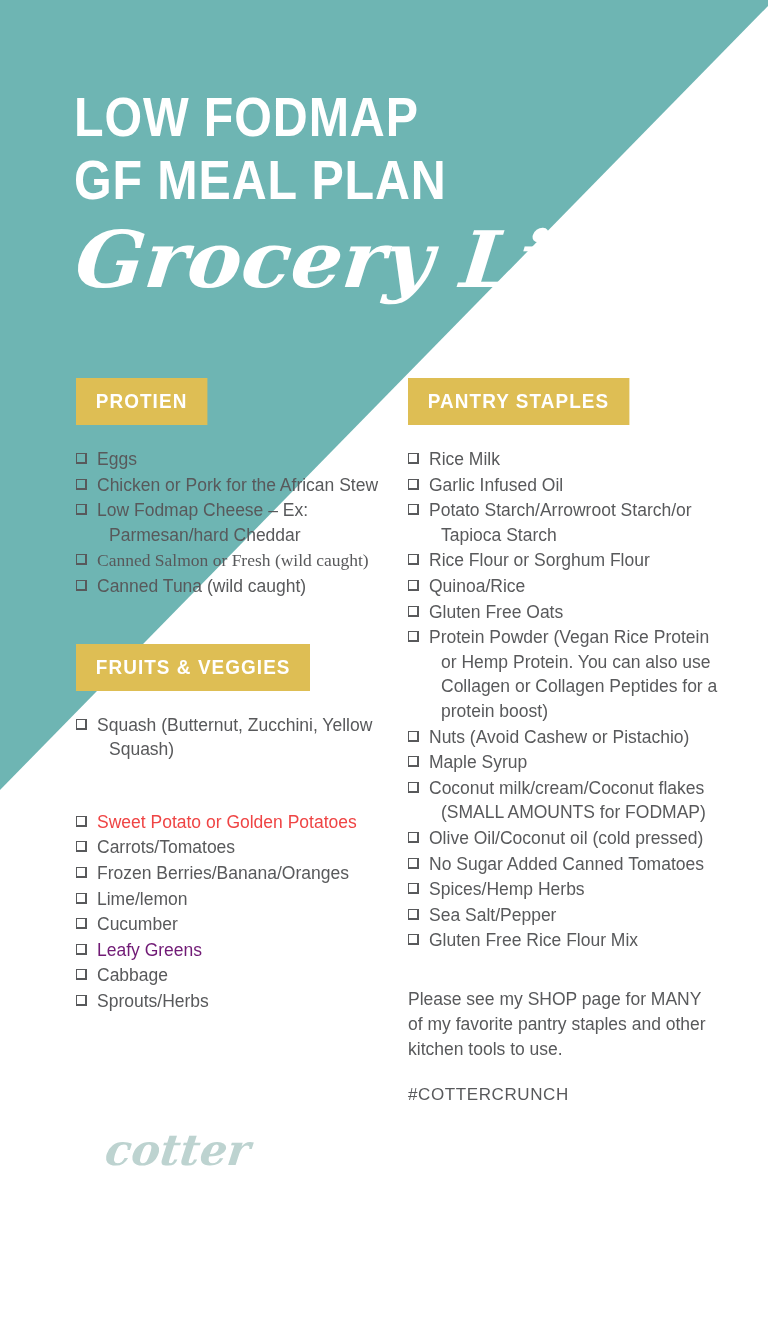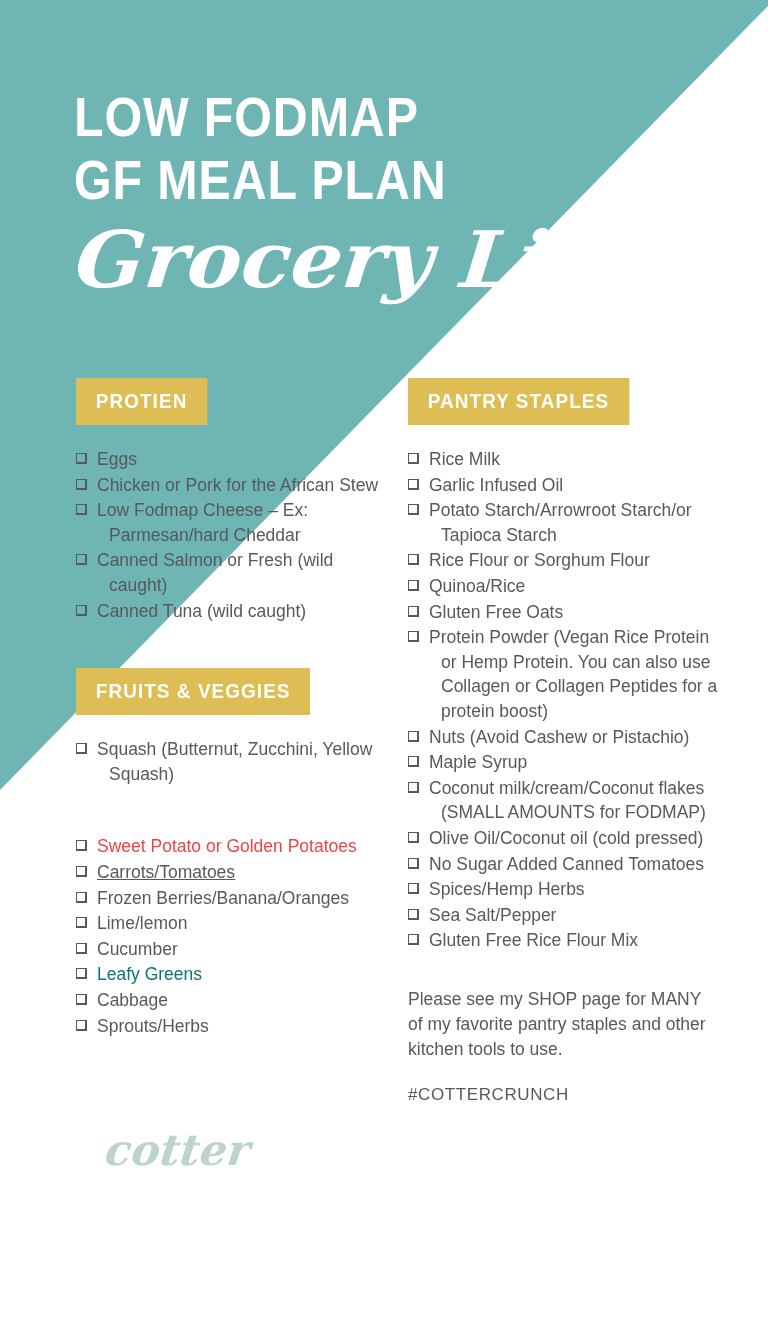--- a/index.html
+++ b/index.html
@@ -189,21 +189,21 @@
         <span class="check-label">Eggs</span>
       </li>
       <li class="check-item" style="color: rgb(88, 89, 91);">
         <span class="check-box" style="border-color: rgb(88, 89, 91);"></span>
         <span class="check-label hang">Chicken or Pork for the African Stew</span>
       </li>
       <li class="check-item" style="color: rgb(88, 89, 91);">
         <span class="check-box" style="border-color: rgb(88, 89, 91);"></span>
         <span class="check-label hang">Low Fodmap Cheese – Ex: Parmesan/hard Cheddar</span>
       </li>
-      <li class="check-item" style="color: rgb(88, 89, 91);">
+      <li class="check-item" style="color: rgb(88, 89, 91); font-family: Liberation Serif, serif;">
         <span class="check-box" style="border-color: rgb(88, 89, 91);"></span>
         <span class="check-label hang">Canned Salmon or Fresh (wild caught)</span>
       </li>
       <li class="check-item" style="color: rgb(88, 89, 91);">
         <span class="check-box" style="border-color: rgb(88, 89, 91);"></span>
         <span class="check-label">Canned Tuna (wild caught)</span>
       </li>
     </ul>
 
   <div style="height:44px"></div>
@@ -212,37 +212,37 @@
 
   <ul class="checklist" id="list-fruits">
       <li class="check-item" style="color: rgb(88, 89, 91);">
         <span class="check-box" style="border-color: rgb(88, 89, 91);"></span>
         <span class="check-label hang">Squash (Butternut, Zucchini, Yellow Squash)</span>
       </li>
       <li class="check-item" style="color: #ef4444; margin-top: 48px;">
         <span class="check-box" style="border-color: rgb(88, 89, 91);"></span>
         <span class="check-label hang">Sweet Potato or Golden Potatoes</span>
       </li>
-      <li class="check-item" style="color: rgb(88, 89, 91); text-decoration: underline;">
+      <li class="check-item" style="color: rgb(88, 89, 91);">
         <span class="check-box" style="border-color: rgb(88, 89, 91);"></span>
         <span class="check-label">Carrots/Tomatoes</span>
       </li>
       <li class="check-item" style="color: rgb(88, 89, 91);">
         <span class="check-box" style="border-color: rgb(88, 89, 91);"></span>
         <span class="check-label hang">Frozen Berries/Banana/Oranges</span>
       </li>
       <li class="check-item" style="color: rgb(88, 89, 91);">
         <span class="check-box" style="border-color: rgb(88, 89, 91);"></span>
         <span class="check-label">Lime/lemon</span>
       </li>
       <li class="check-item" style="color: rgb(88, 89, 91);">
         <span class="check-box" style="border-color: rgb(88, 89, 91);"></span>
         <span class="check-label">Cucumber</span>
       </li>
-      <li class="check-item" style="color: #0f766e;">
+      <li class="check-item" style="color: #701a75;">
         <span class="check-box" style="border-color: rgb(88, 89, 91);"></span>
         <span class="check-label">Leafy Greens</span>
       </li>
       <li class="check-item" style="color: rgb(88, 89, 91);">
         <span class="check-box" style="border-color: rgb(88, 89, 91);"></span>
         <span class="check-label">Cabbage</span>
       </li>
       <li class="check-item" style="color: rgb(88, 89, 91);">
         <span class="check-box" style="border-color: rgb(88, 89, 91);"></span>
         <span class="check-label">Sprouts/Herbs</span>

